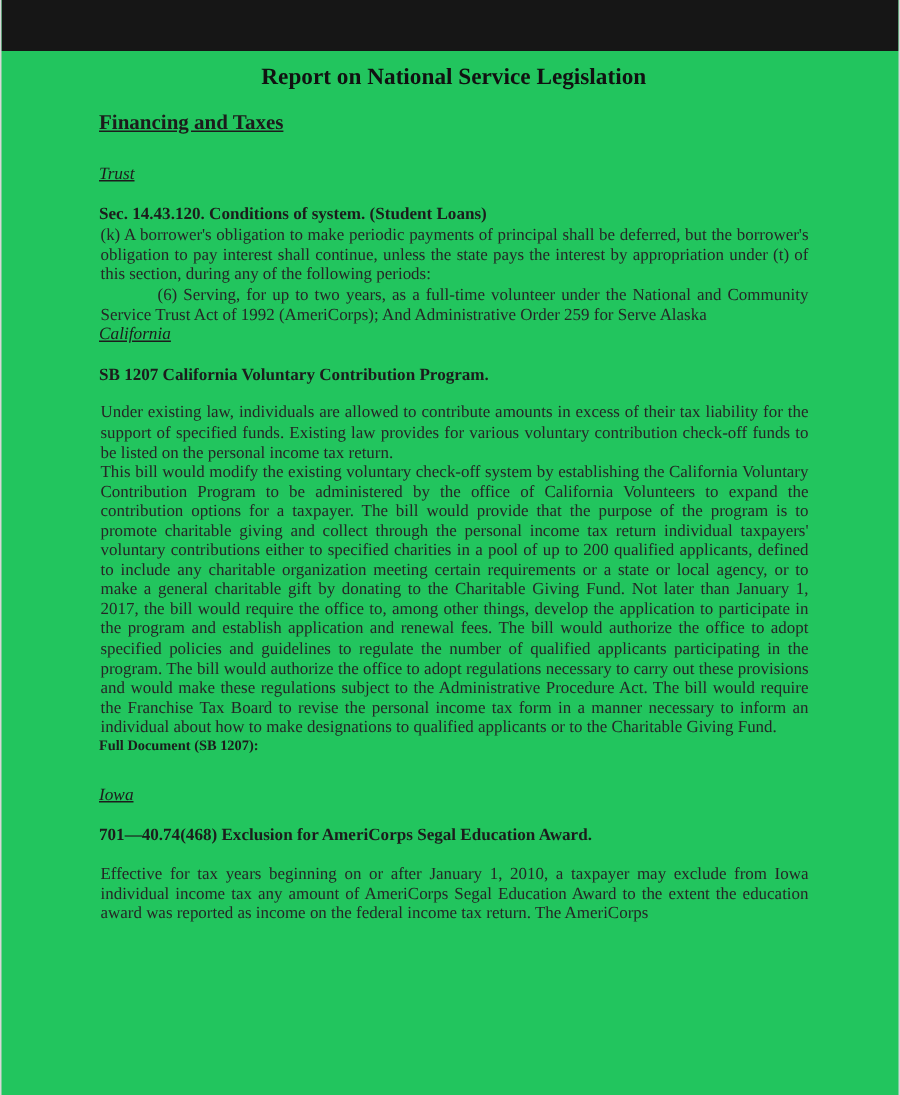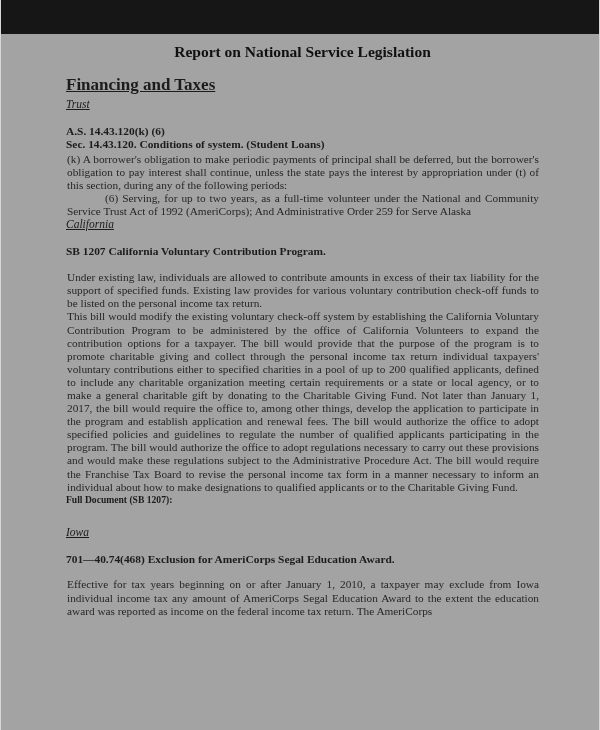--- a/index.html
+++ b/index.html
@@ -7,21 +7,21 @@
   body {
     width: 600px;
     height: 730px;
     font-family: "Liberation Serif", "DejaVu Serif", serif;
     color: #1c1c1c;
     overflow: hidden;
   }
   .screenshot {
     width: 600px;
     height: 730px;
-    background: #a3a3a3;
+    background: #22c55e;
     border-left: 1px solid #d8d8d8;
     border-right: 1px solid #d8d8d8;
     overflow: hidden;
   }
   .top-bar {
     width: 100%;
     height: 34px;
     background: #161616;
   }
   .page {
@@ -29,24 +29,24 @@
   }
   .title {
     text-align: center;
     font-size: 15.5px;
     font-weight: bold;
     color: #111111;
     margin-bottom: 13px;
     line-height: 1.2;
   }
   .section-heading {
-    font-size: 17px;
+    font-size: 14px;
     font-weight: bold;
     text-decoration: underline;
-    margin-bottom: 3px;
+    margin-bottom: 19px;
   }
   .state-heading {
     font-size: 11.5px;
     font-style: italic;
     text-decoration: underline;
     margin-bottom: 15px;
   }
   .statute-block {
     margin-bottom: 1px;
   }
@@ -88,21 +88,20 @@
 
   <div class="page">
 
     <h1 class="title">Report on National Service Legislation</h1>
 
     <div class="section-heading">Financing and Taxes</div>
 
     <div class="state-heading">Trust</div>
 
     <div class="statute-block">
-      <div class="statute-line">A.S. 14.43.120(k) (6)</div>
       <div class="statute-line">Sec. 14.43.120. Conditions of system.  (Student Loans)</div>
     </div>
 
     <p class="body">(k) A borrower's obligation to make periodic payments of principal shall be deferred, but the borrower's obligation to pay interest shall continue, unless the state pays the interest by appropriation under (t) of this section, during any of the following periods:</p>
 
     <p class="body indented mb-gap-lg">(6) Serving, for up to two years, as a full-time volunteer under the National and Community Service Trust Act of 1992 (AmeriCorps); And Administrative Order 259 for Serve Alaska</p>
 
     <div class="state-heading">California</div>
 
     <div class="bill-heading">SB 1207 California Voluntary Contribution Program.</div>

